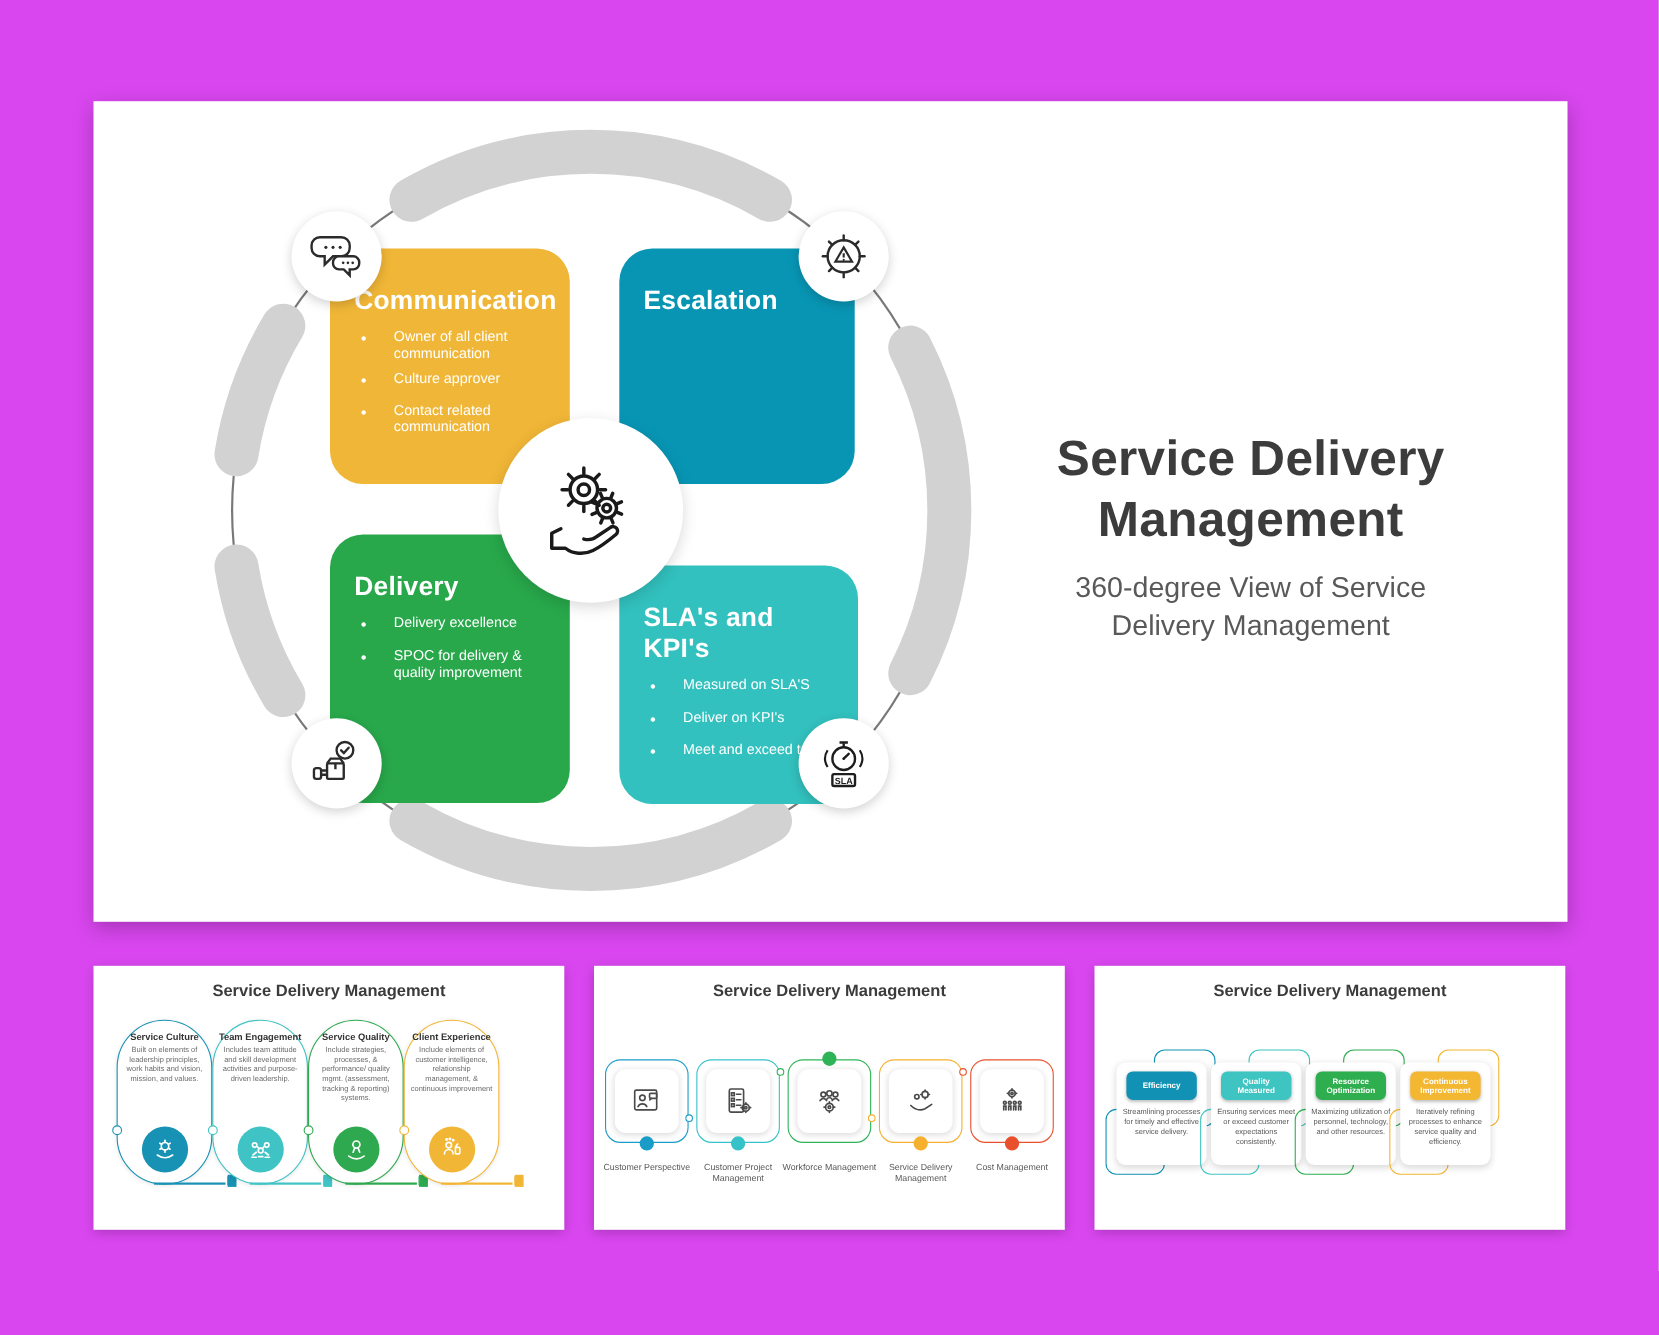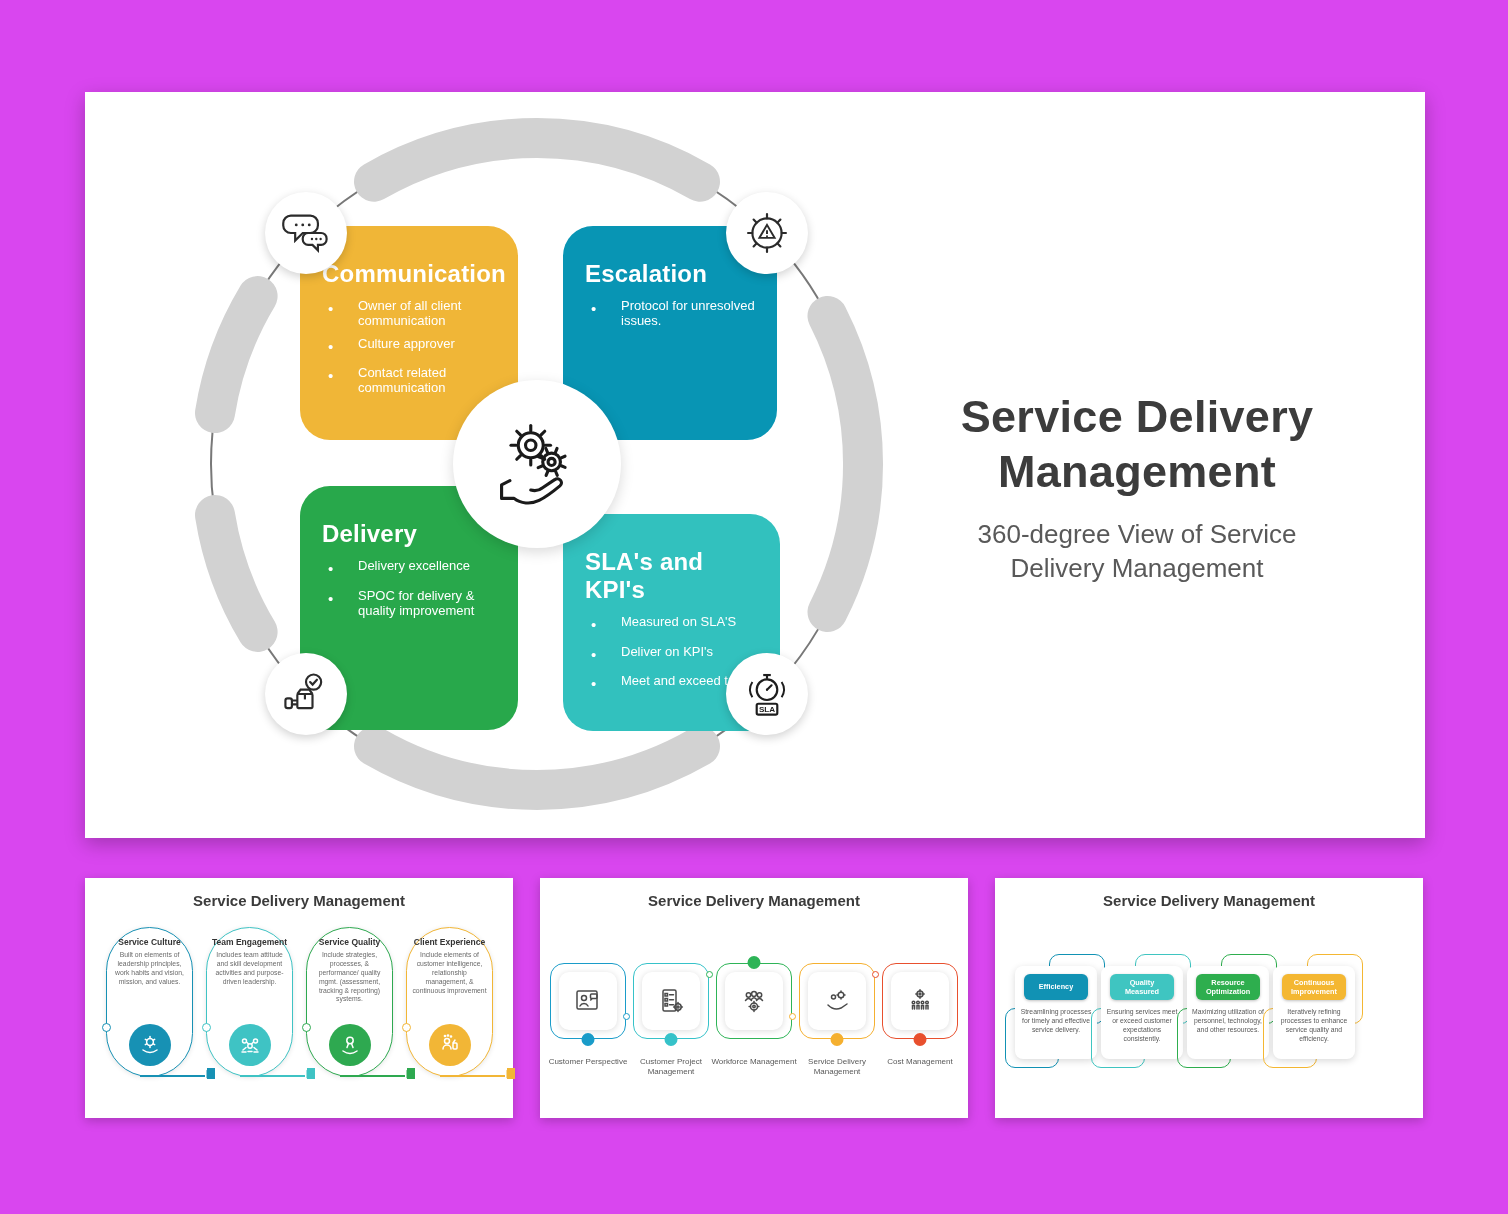--- a/index.html
+++ b/index.html
@@ -31,21 +31,21 @@
   .main-subtitle{margin:18px auto 0;width:350px;font-size:26px;line-height:1.3;color:#595959;}
 
   
   .thumb{position:absolute;top:878px;width:428px;height:240px;background:#fff;
          box-shadow:0 3px 10px rgba(0,0,0,.22);}
   .thumb.s2{left:85px;} .thumb.s3{left:540px;} .thumb.s4{left:995px;}
   .thumb-title{position:absolute;top:14px;left:0;right:0;text-align:center;
                font-size:15px;font-weight:bold;color:#3B3B3B;}
 
   
-  .t1-row{position:absolute;left:21px;top:49px;display:flex;gap:13px;}
+  .t1-row{position:absolute;left:21px;top:49px;display:flex;gap:0;}
   .t1-item{position:relative;width:87px;height:150px;}
   .t1-capsule{position:absolute;inset:0;border:1.6px solid;border-radius:46px;background:#fff;
               box-shadow:inset 0 0 0 5px #fff,0 1px 5px rgba(0,0,0,.10);box-sizing:border-box;}
   .t1-inner{position:absolute;left:6px;right:6px;top:10px;text-align:center;}
   .t1-title{font-size:8.5px;font-weight:bold;color:#333;margin-bottom:4px;line-height:1.2;}
   .t1-body{font-size:6.8px;color:#6a6a6a;line-height:1.3;}
   .t1-badge{position:absolute;left:50%;transform:translateX(-50%);bottom:11px;width:42px;height:42px;
             border-radius:50%;display:flex;align-items:center;justify-content:center;}
   .t1-node{position:absolute;left:-4px;top:96px;width:7px;height:7px;border-radius:50%;
            background:#fff;border:1.8px solid;}
@@ -125,23 +125,20 @@
         </div>
       <div class="bullet">
           <span>Culture approver</span>
         </div>
       <div class="bullet">
           <span>Contact related communication</span>
         </div>
     </div>
     <div class="quad q1">
       <div class="quad-title">Escalation</div>
-      <div class="bullet">
-          <span>Protocol for unresolved issues.</span>
-        </div>
     </div>
     <div class="quad q2">
       <div class="quad-title">Delivery</div>
       <div class="bullet">
           <span>Delivery excellence</span>
         </div>
       <div class="bullet">
           <span>SPOC for delivery &amp; quality improvement</span>
         </div>
     </div>

